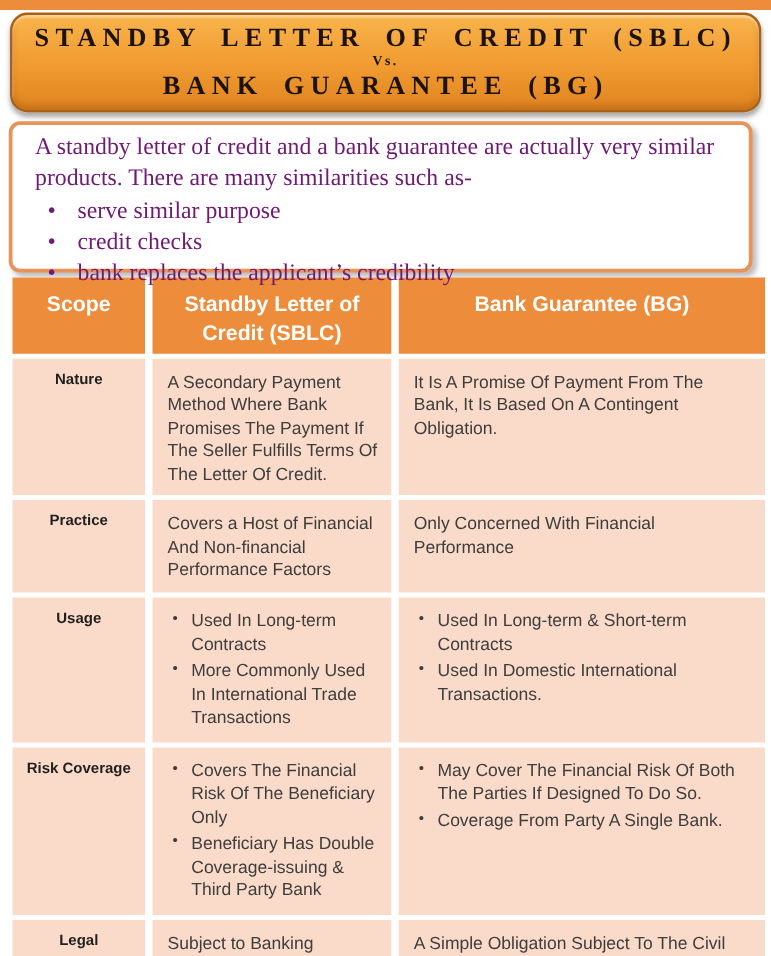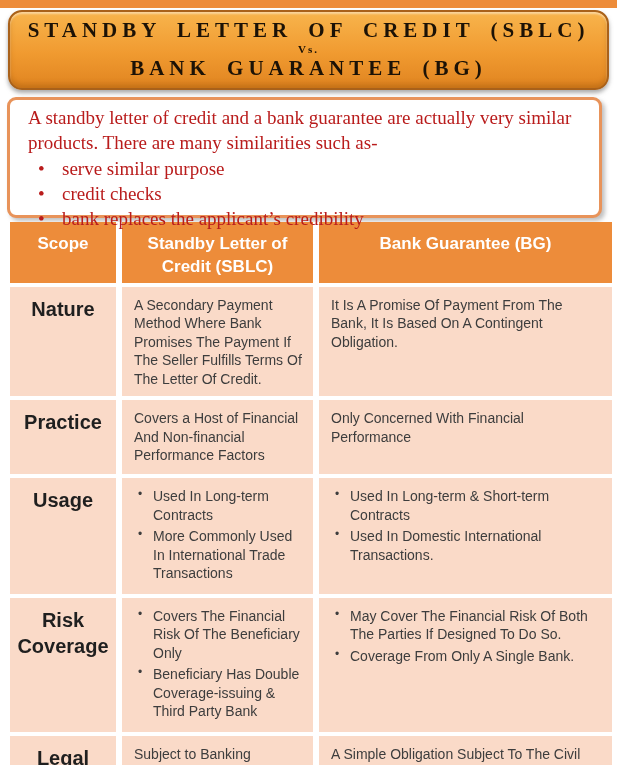--- a/index.html
+++ b/index.html
@@ -25,42 +25,42 @@
   .title-line { font-size:21px; font-weight:700; letter-spacing:5px; word-spacing:6px; line-height:1.2; }
   .title-vs   { font-size:11px; font-weight:700; letter-spacing:2px; line-height:1.15; }
 
   .intro-panel {
     margin:7px 15px 0 7px; height:121px; box-sizing:border-box;
     border:3px solid var(--intro-border,#E8935A); border-radius:9px;
     box-shadow: 3px 3px 4px rgba(150,150,150,0.6);
     background:#ffffff;
     padding:5px 10px 0 18px;
     font-family:"Liberation Serif", serif;
-    font-size:19px; color:#b91c1c; line-height:1.32;
+    font-size:19px; color:#701a75; line-height:1.32;
   }
   .intro-bullets { margin:1px 0 0 0; padding:0 0 0 8px; list-style:none; }
   .intro-bullets li { padding-left:26px; position:relative; }
   .intro-bullets li::before { content:"\2022"; position:absolute; left:2px; }
 
   .comparison-table {
     margin:4px 5px 0 10px;
     display:grid;
     grid-template-columns:106px 191px 1fr;
     gap:4px 6px;
     background:#ffffff;
   }
   .cell { box-sizing:border-box; }
   .hcell {
     background:var(--accent-orange,#ED8C3A); color:var(--header-text,#FFFFFF);
     font-weight:700; font-size:17px; text-align:center;
     min-height:61px; padding:11px 24px 0; line-height:1.35;
   }
   .label-cell {
     background:var(--cell-peach,#FADAC8);
-    font-weight:700; font-size:20px; color:#1f1f1f;
+    font-weight:700; font-size:12px; color:#1f1f1f;
     text-align:center; padding:9px 4px 0; line-height:1.3;
   }
   .body-cell {
     background:var(--cell-peach,#FADAC8);
     font-size:14px; color:var(--text-dark,#3D3D3D);
     padding:9px 10px 8px 12px; line-height:1.32;
   }
   .body-cell ul { margin:0; padding:0; list-style:none; }
   .body-cell li { position:relative; padding-left:19px; margin-bottom:3px; }
   .body-cell li::before { content:"\2022"; position:absolute; left:4px; top:0; font-size:12px; }
@@ -119,21 +119,21 @@
       <div class="cell label-cell row-h3">Risk Coverage</div>
       <div class="cell body-cell row-h3">
         <ul>
           <li>Covers The Financial Risk Of The Beneficiary Only</li>
           <li>Beneficiary Has Double Coverage-issuing &amp; Third Party Bank</li>
         </ul>
       </div>
       <div class="cell body-cell row-h3">
         <ul>
           <li>May Cover The Financial Risk Of Both The Parties If Designed To Do So.</li>
-          <li>Coverage From Only A Single Bank.</li>
+          <li>Coverage From Party A Single Bank.</li>
         </ul>
       </div>
       <div class="cell label-cell row-h4">Legal</div>
       <div class="cell body-cell row-h4">Subject to Banking Protocols :UCP 500&amp;ISP 98</div>
       <div class="cell body-cell row-h4">A Simple Obligation Subject To The Civil Law</div>
     </div>
 
 </div>
 
 </body></html>

